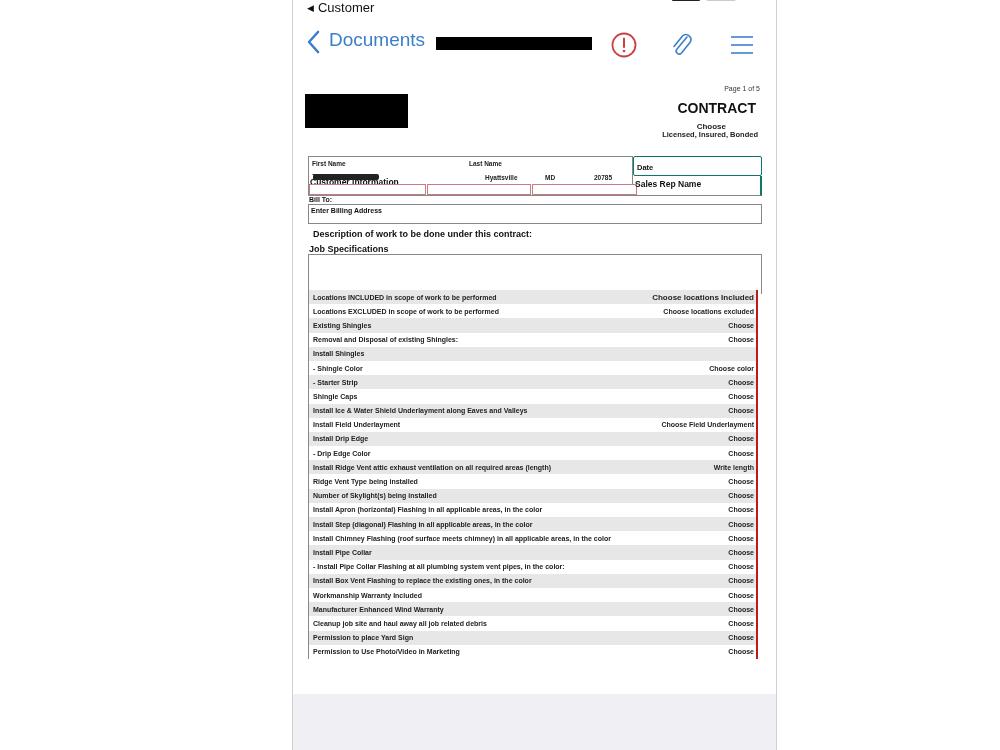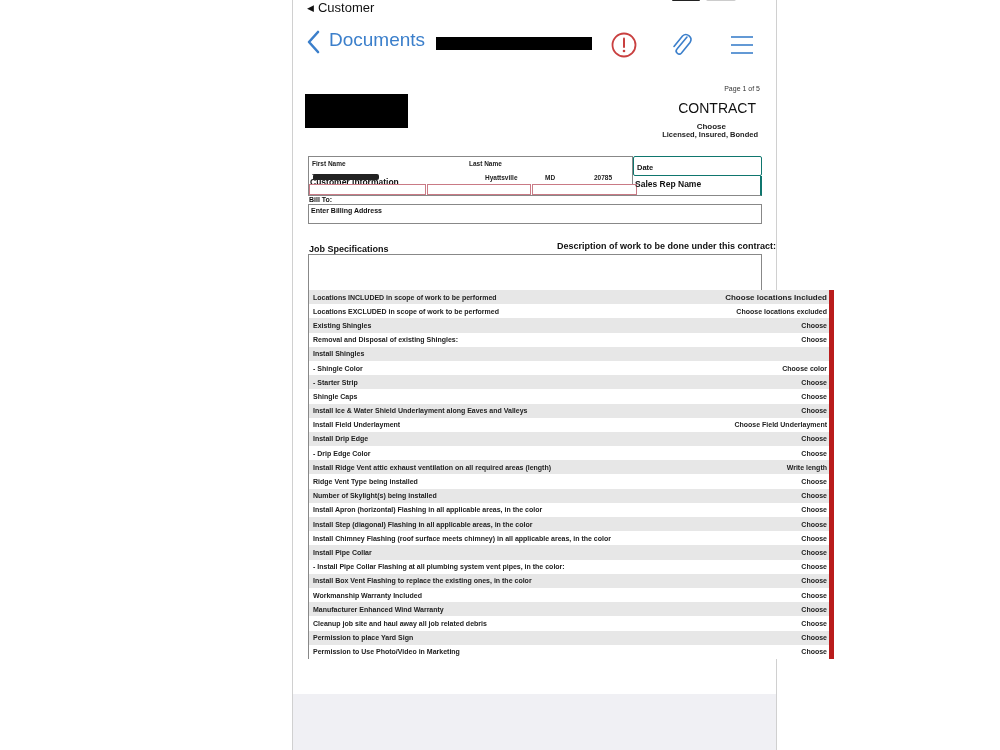--- a/index.html
+++ b/index.html
@@ -26,46 +26,46 @@
   .ic-alert { left: 316px; }
   .ic-clip { left: 374px; }
   .ic-menu { left: 434px; }
 
   .doc { position: absolute; left: 0; top: 78px; width: 100%; height: 616px; background: #fff; }
   .doc-bottom { position: absolute; left: 0; top: 694px; width: 100%; height: 56px; background: #f0f0f4; }
 
   .page-num { position: absolute; right: 16px; top: 7px; font-size: 7px; color: #333; }
   .logo-redact { position: absolute; left: 12px; top: 16px; width: 103px; height: 34px; background: #000; }
   .logo-text { position: absolute; left: 40px; top: 42px; font-size: 11px; color: #666; letter-spacing: 1px; overflow: hidden; height: 10px; line-height: 6px; }
-  .contract-title { position: absolute; right: 20px; top: 22px; font-size: 14px; font-weight: normal; }
+  .contract-title { position: absolute; right: 20px; top: 22px; font-size: 14px; font-weight: bold; }
   .choose-sub { position: absolute; right: 50px; top: 44px; font-size: 8px; font-weight: bold; color: #222; }
   .licensed { position: absolute; right: 18px; top: 52px; font-size: 7.5px; font-weight: bold; color: #222; }
 
   .cust-info-label { position: absolute; left: 17px; top: 67px; font-size: 8.5px; font-weight: bold; margin-top: 32px; }
 
   .cust-box { position: absolute; left: 15px; top: 78px; width: 325px; height: 40px; border: 1px solid #888; }
   .fld-label { position: absolute; font-size: 6.5px; font-weight: bold; color: #222; }
   .fld-val { position: absolute; font-size: 6.5px; font-weight: bold; color: #222; }
   .name-redact { position: absolute; left: 4px; top: 17px; width: 66px; height: 6px; background: #222; border-radius: 2px; }
   .red-input { position: absolute; top: 27px; height: 11px; border: 1px solid #c97a85; background: #fff; cursor: text; }
 
   .date-box { position: absolute; left: 340px; top: 78px; width: 129px; height: 20px; border: 1px solid #0f766e; border-radius: 2px; cursor: text; }
   .date-box span { position: absolute; left: 3px; top: 6px; font-size: 7.5px; font-weight: bold; }
   .rep-box { position: absolute; left: 340px; top: 98px; width: 129px; height: 20px; border-right: 2px solid #0f766e; border-bottom: 1px solid #888; }
   .rep-box span { position: absolute; left: 2px; top: 3px; font-size: 8.5px; font-weight: bold; }
 
   .bill-label { position: absolute; left: 16px; top: 118px; font-size: 7px; font-weight: bold; }
   .bill-box { position: absolute; left: 15px; top: 126px; width: 454px; height: 20px; border: 1px solid #888; cursor: text; }
   .bill-box span { position: absolute; left: 2px; top: 2px; font-size: 7px; font-weight: bold; }
 
-  .desc-heading { position: absolute; left: 0; width: 100%; top: 151px; text-align: right; font-size: 9px; font-weight: bold; padding-left: 20px; margin-top: 12px; }
+  .desc-heading { position: absolute; left: 0; width: 100%; top: 151px; text-align: left; font-size: 9px; font-weight: bold; padding-left: 20px; }
   .job-spec-label { position: absolute; left: 16px; top: 166px; font-size: 9px; font-weight: bold; }
 
   .spec-box { position: absolute; left: 15px; top: 176px; width: 454px; height: 40px; border: 1px solid #888; border-bottom: none; }
-  .spec-table { position: absolute; left: 15px; top: 212px; width: 526px; border-left: 1px solid #888; border-right: 5px solid #b91c1c; }
+  .spec-table { position: absolute; left: 15px; top: 212px; width: 450px; border-left: 1px solid #888; border-right: 2px solid #b91c1c; }
   .spec-row { height: 14.2px; display: flex; justify-content: space-between; align-items: center; padding: 0 2px 0 4px; font-size: 7px; font-weight: bold; color: #222; }
   .spec-row:nth-child(odd) { background: #e7e7e7; }
   .spec-row:nth-child(even) { background: #fff; }
   .spec-val { cursor: pointer; }
   .spec-row:first-child .spec-val { font-size: 8px; }
 </style>
 </head>
 <body>
 
 <div class="phone">

